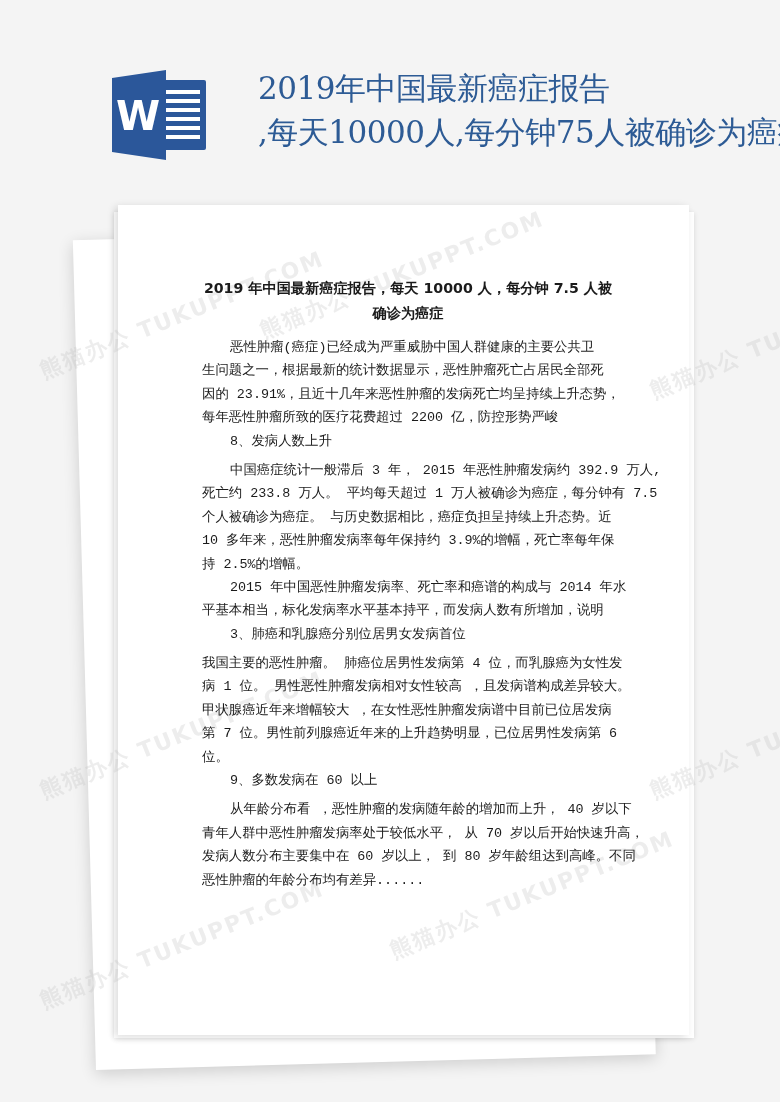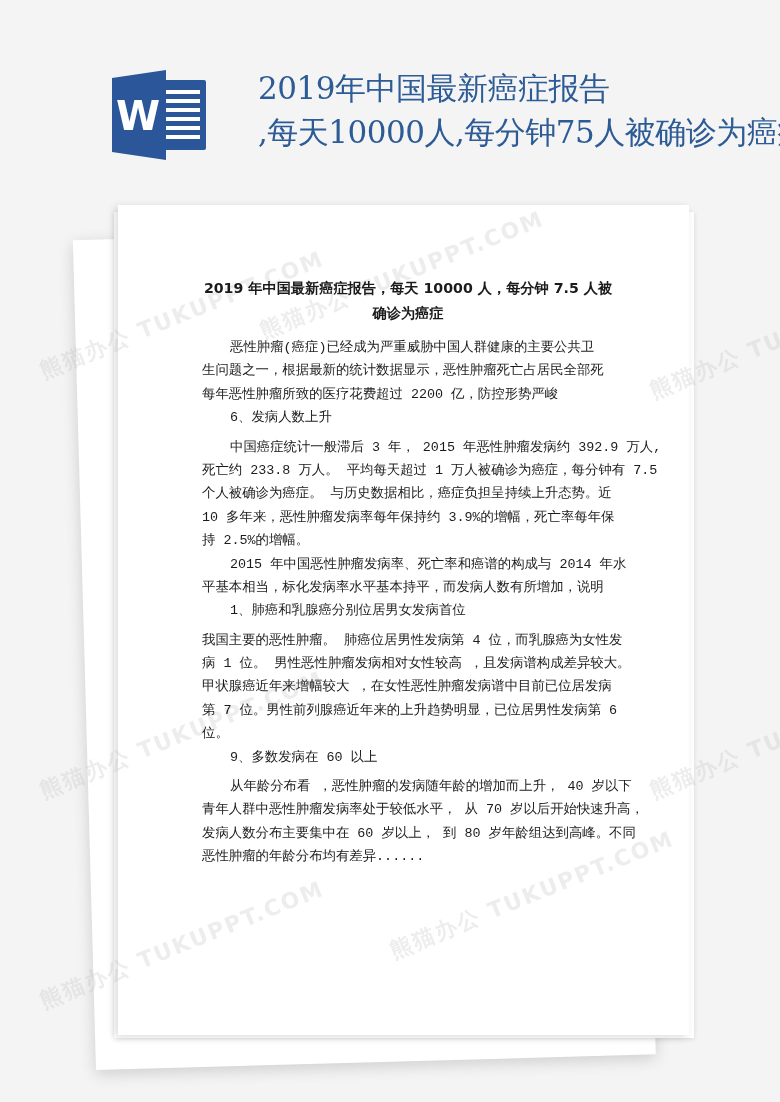--- a/index.html
+++ b/index.html
@@ -144,38 +144,39 @@
 
 <div class="doc">
   <div class="doc-title">
     <div>2019 年中国最新癌症报告，每天 10000 人，每分钟 7.5 人被</div>
     <div>确诊为癌症</div>
   </div>
 
   <div>
     <div class="line indent">恶性肿瘤(癌症)已经成为严重威胁中国人群健康的主要公共卫</div>
     <div class="line">生问题之一，根据最新的统计数据显示，恶性肿瘤死亡占居民全部死</div>
+    <div class="line">因的 23.91%，且近十几年来恶性肿瘤的发病死亡均呈持续上升态势，</div>
     <div class="line">每年恶性肿瘤所致的医疗花费超过 2200 亿，防控形势严峻</div>
   </div>
-  <div class="line heading">6、发病人数上升</div>
+  <div class="line heading">8、发病人数上升</div>
   <div class="gap-small"></div>
 
   <div>
     <div class="line indent">中国癌症统计一般滞后 3 年， 2015 年恶性肿瘤发病约 392.9 万人,</div>
     <div class="line">死亡约 233.8 万人。  平均每天超过 1 万人被确诊为癌症，每分钟有 7.5</div>
     <div class="line">个人被确诊为癌症。  与历史数据相比，癌症负担呈持续上升态势。近</div>
     <div class="line">10 多年来，恶性肿瘤发病率每年保持约 3.9%的增幅，死亡率每年保</div>
     <div class="line">持 2.5%的增幅。</div>
   </div>
 
   <div>
     <div class="line indent">2015 年中国恶性肿瘤发病率、死亡率和癌谱的构成与 2014 年水</div>
     <div class="line">平基本相当，标化发病率水平基本持平，而发病人数有所增加，说明</div>
   </div>
-  <div class="line heading">1、肺癌和乳腺癌分别位居男女发病首位</div>
+  <div class="line heading">3、肺癌和乳腺癌分别位居男女发病首位</div>
   <div class="gap-small"></div>
 
   <div>
     <div class="line">我国主要的恶性肿瘤。  肺癌位居男性发病第  4 位，而乳腺癌为女性发</div>
     <div class="line">病 1 位。  男性恶性肿瘤发病相对女性较高 ，且发病谱构成差异较大。</div>
     <div class="line">甲状腺癌近年来增幅较大 ，在女性恶性肿瘤发病谱中目前已位居发病</div>
     <div class="line">第 7 位。男性前列腺癌近年来的上升趋势明显，已位居男性发病第 6</div>
     <div class="line">位。</div>
   </div>
   <div class="line heading">9、多数发病在 60 以上</div>

